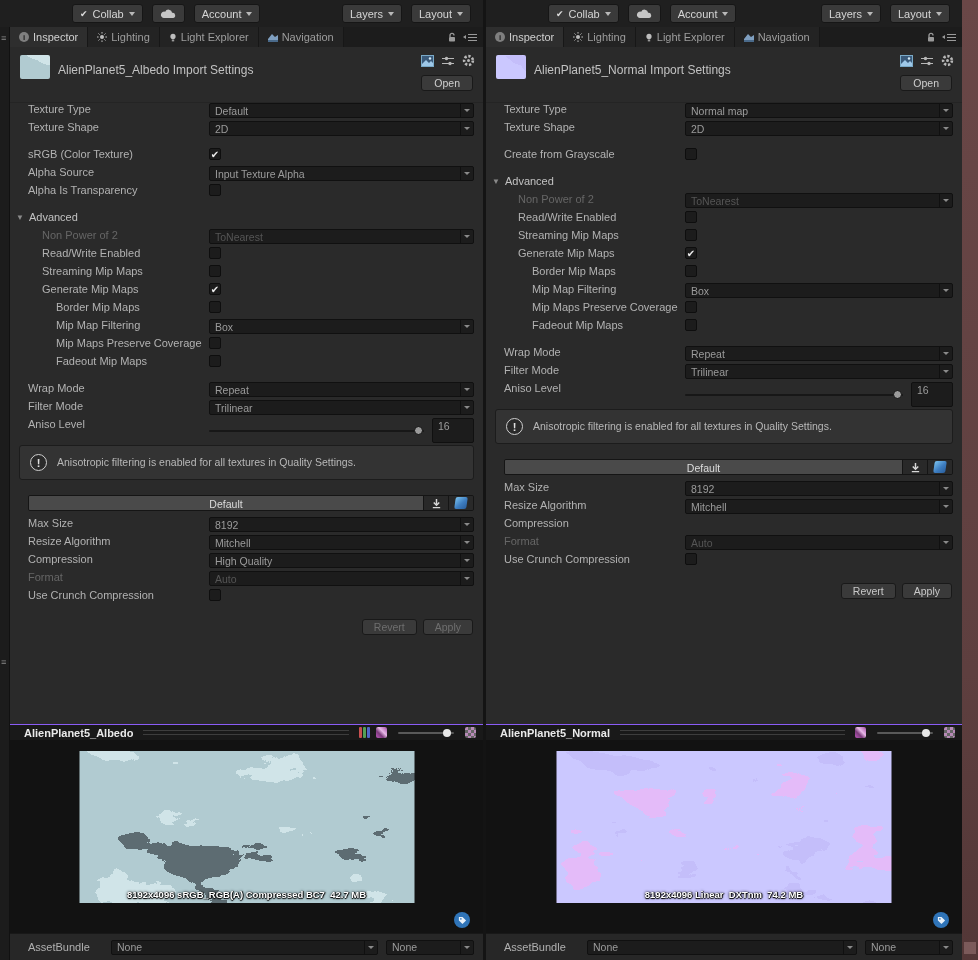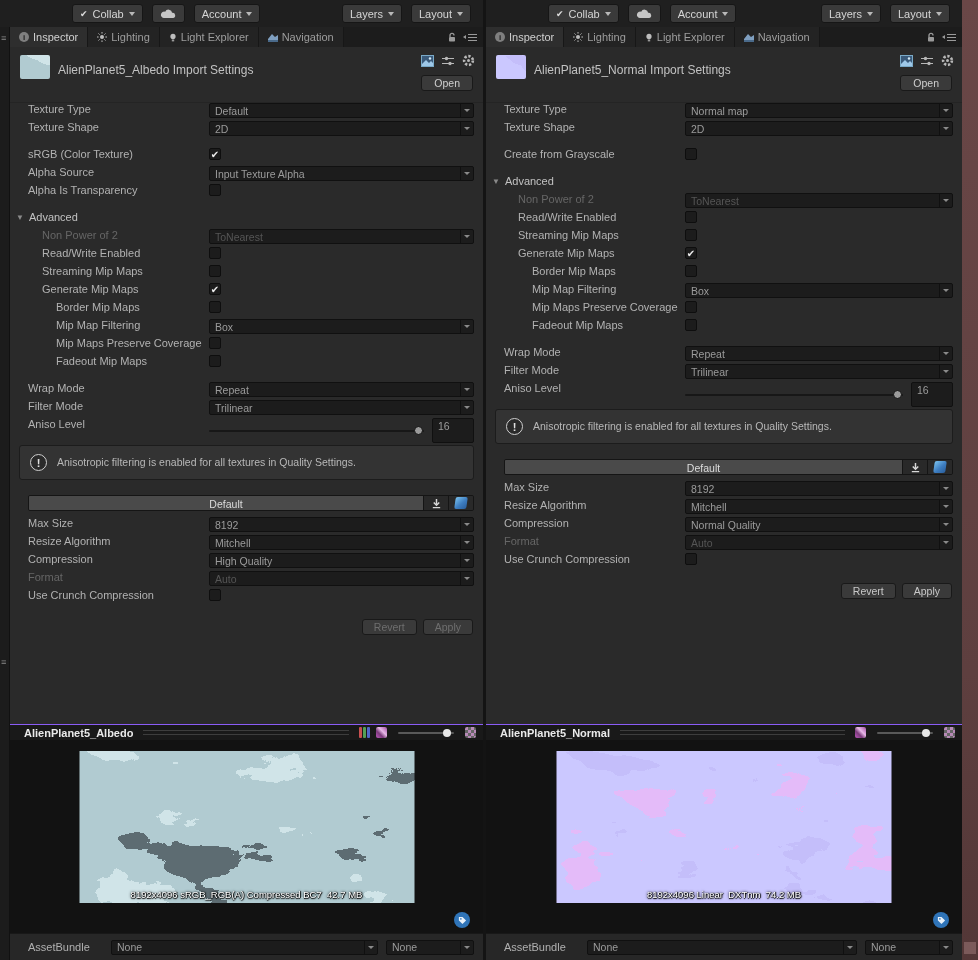--- a/index.html
+++ b/index.html
@@ -71,21 +71,21 @@
 .rgbbars{display:flex;gap:1px;background:none}
 .rgbbars i{flex:1;border-radius:1px}
 .rgbbars .r{background:#c85050}.rgbbars .g{background:#55a055}.rgbbars .b{background:#5068c8}
 .swatch{background:linear-gradient(45deg,#c05ac0,#7a3a7a 35%,#e8b8e8 60%,#a04aa0)}
 .checker{background-color:#b88ab8;background-image:linear-gradient(45deg,#666 25%,transparent 25%,transparent 75%,#666 75%),linear-gradient(45deg,#666 25%,transparent 25%,transparent 75%,#666 75%);background-size:6px 6px;background-position:0 0,3px 3px}
 .pvslider{width:56px;height:2px;background:#595959;border-radius:1px;position:relative;flex:none;margin:0 5px}
 .pvknob{position:absolute;right:3px;top:-3px;width:8px;height:8px;border-radius:50%;background:#e8e8e8}
 .pvbody{height:193px;background:#121212;position:relative;flex:none}
 .pvimg{position:absolute;left:50%;top:11px;transform:translateX(-50%);width:335px;height:152px}
 .pvimg svg{display:block}
-.pvcaption{position:absolute;left:50%;bottom:3px;transform:translateX(-50%);white-space:pre;color:#fff;font-weight:normal;font-size:9.5px;text-shadow:0 1px 1px #000,0 0 3px #000,1px 0 1px #000}
+.pvcaption{position:absolute;left:50%;bottom:3px;transform:translateX(-50%);white-space:pre;color:#fff;font-weight:bold;font-size:9.5px;text-shadow:0 1px 1px #000,0 0 3px #000,1px 0 1px #000}
 .tagbtn{position:absolute;right:13px;bottom:5px;width:16px;height:16px;border-radius:50%;background:#2f74b8;display:grid;place-items:center}
 
 .abrow{height:27px;background:#272727;border-top:1px solid #181818;display:flex;align-items:center;gap:8px;padding:0 9px 0 18px;flex:none}
 .ablabel{width:75px;flex:none;color:#b0b0b0}
 .abdd2{flex:none !important;width:88px}
 </style>
 </head>
 <body>
 
 <svg width="0" height="0" style="position:absolute" aria-hidden="true">
@@ -618,24 +618,20 @@
         </div>
         <div class="row">
           <span class="label">Resize Algorithm</span>
           <div class="dropdown">
             <span class="ddval">Mitchell</span>
             <span class="ddarrow"></span>
           </div>
         </div>
         <div class="row">
           <span class="label">Compression</span>
-          <div class="dropdown">
-            <span class="ddval">Normal Quality</span>
-            <span class="ddarrow"></span>
-          </div>
         </div>
         <div class="row disabled">
           <span class="label">Format</span>
           <div class="dropdown">
             <span class="ddval">Auto</span>
             <span class="ddarrow"></span>
           </div>
         </div>
         <div class="row">
           <span class="label">Use Crunch Compression</span>

